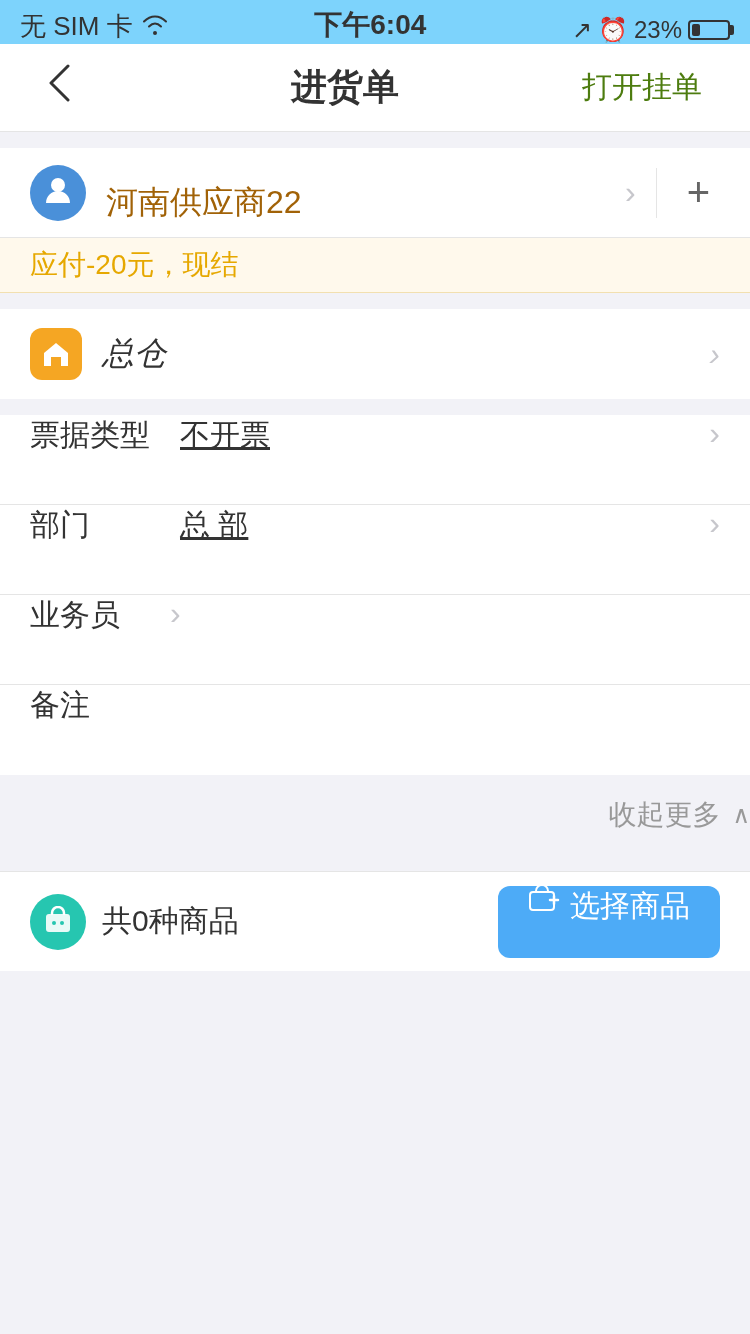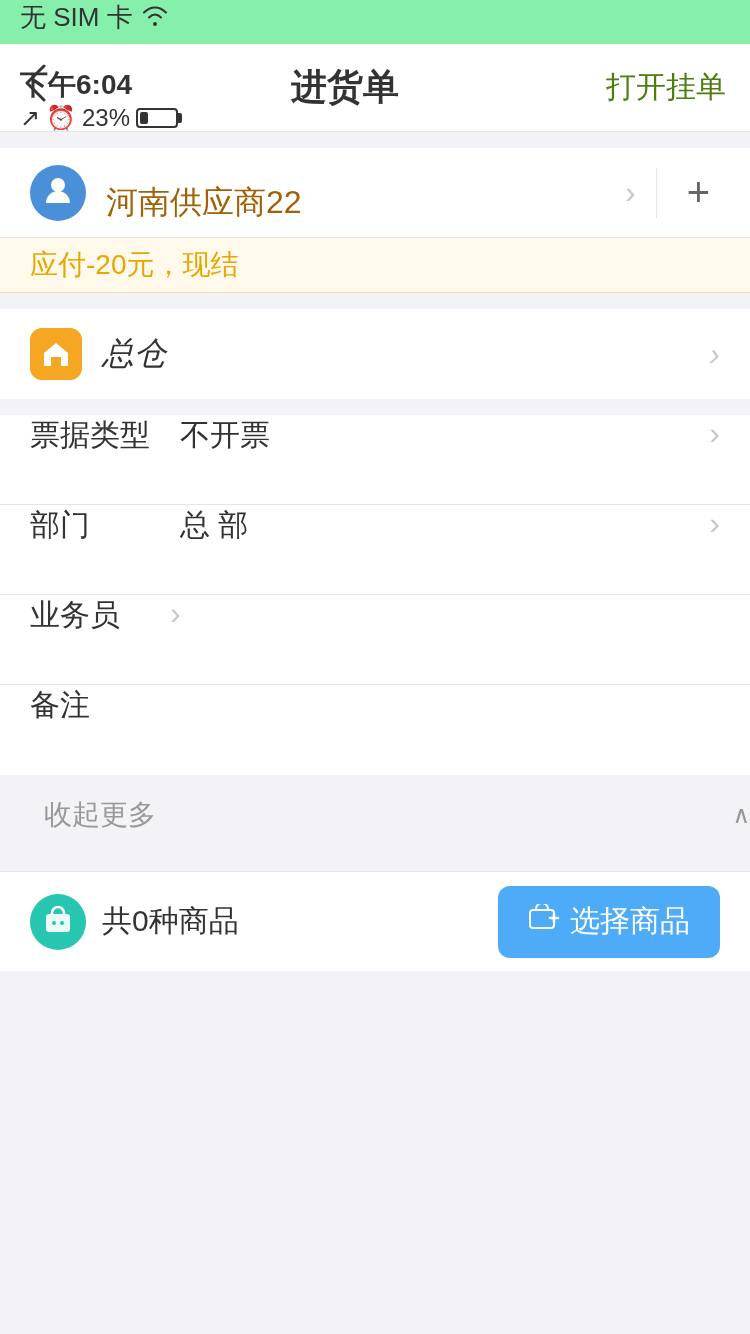--- a/index.html
+++ b/index.html
@@ -10,28 +10,27 @@
       background: #f2f2f7;
       font-family: -apple-system, "PingFang SC", "Helvetica Neue", Arial, sans-serif;
       font-size: 28px;
       color: #333;
     }
 
     
     .status-bar {
       width: 100%;
       height: 44px;
-      background: #86efac;
-      display: flex;
-      align-items: flex-start;
+      background: #7dd3fc;
+      display: flex;
+      align-items: flex-end;
       justify-content: space-between;
       padding: 0 20px;
       font-size: 26px;
       font-weight: 500;
-      flex-direction: column;
     }
     .status-left { display: flex; align-items: center; gap: 8px; }
     .status-center { font-size: 28px; font-weight: 600; margin-top: 31px; }
     .status-right { display: flex; align-items: center; gap: 6px; font-size: 24px; }
     .battery-icon {
       width: 42px; height: 20px;
       border: 2px solid #333;
       border-radius: 4px;
       position: relative;
       display: inline-flex;
@@ -57,21 +56,21 @@
     }
 
     
     .nav-bar {
       width: 100%;
       height: 88px;
       background: #fff;
       display: flex;
       align-items: center;
       justify-content: space-between;
-      padding: 0 24px;
+      padding: 0 48px;
       border-bottom: 1px solid #e5e5e5;
     }
     .nav-back {
       font-size: 36px;
       color: #333;
       cursor: pointer;
       width: 60px;
     }
     .nav-title {
       font-size: 36px;
@@ -200,37 +199,37 @@
       font-size: 30px;
       color: #333;
       width: 130px;
       flex-shrink: 0;
     }
     .form-value {
       flex: 1;
       font-size: 30px;
       color: #333;
       padding-left: 20px;
+      text-decoration: underline;
     }
     .form-value.placeholder {
       color: #c7c7cc;
     }
 
     
     .collapse-row {
       display: flex;
       align-items: center;
-      justify-content: space-between;
+      justify-content: flex-end;
       height: 80px;
       background: #f2f2f7;
       font-size: 28px;
       color: #999;
       cursor: pointer;
       gap: 12px;
-      padding-left: 44px;
     }
 
     
     .bottom-bar {
       display: flex;
       align-items: center;
       padding: 0 30px;
       height: 100px;
       background: #fff;
       border-top: 1px solid #e5e5e5;
@@ -247,24 +246,24 @@
       flex-shrink: 0;
     }
     .product-count {
       flex: 1;
       font-size: 30px;
       color: #333;
     }
     .select-product-btn {
       background: #4dabf7;
       border-radius: 12px;
-      padding: 13px 30px;
+      padding: 0 30px;
       height: 72px;
       display: flex;
-      align-items: center;
+      align-items: flex-start;
       justify-content: center;
       font-size: 30px;
       color: #fff;
       cursor: pointer;
       gap: 10px;
     }
 
     
     .page-filler {
       background: #f2f2f7;

